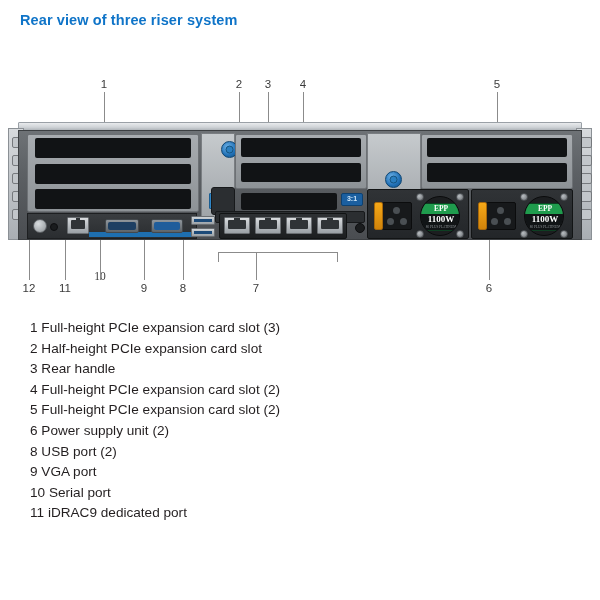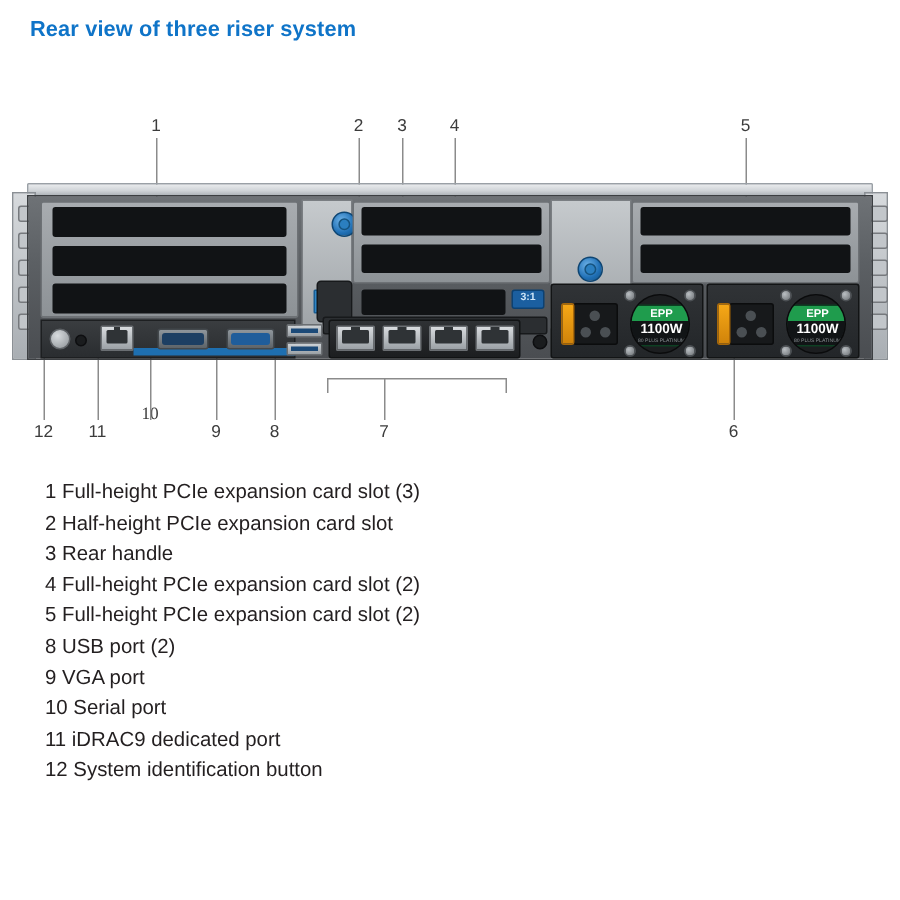--- a/index.html
+++ b/index.html
@@ -78,21 +78,21 @@
   .psu{position:absolute;background:linear-gradient(180deg,#303336,#232629);
        border:1px solid #121415;box-sizing:border-box;border-radius:2px;}
   .iec{position:absolute;background:#17191b;border:1px solid #0b0c0d;border-radius:2px;}
   .iec .p{position:absolute;border-radius:50%;background:#4a4f53;}
   .orange{position:absolute;background:linear-gradient(180deg,#f6a817,#d0830a);
           border:1px solid #a8680a;border-radius:2px;}
   .fan{position:absolute;border-radius:50%;background:
         radial-gradient(circle at 50% 50%,#0c0d0e 0 28%,#1c1e20 28% 100%);
        border:1px solid #0a0b0c;overflow:hidden;}
   .epp{position:absolute;width:40px;left:50%;margin-left:-20px;top:50%;margin-top:-13px;
-       border:1px solid #0d3f22;border-radius:2px;overflow:hidden;text-align:center;}
+       border:1px solid #0d3f22;border-radius:2px;overflow:hidden;text-align:center;font-family:Liberation Serif, serif;}
   .epp .g{background:#1f9c4d;color:#ffffff;font-size:7.5px;line-height:10px;font-weight:bold;}
   .epp .w{background:#111416;color:#ffffff;font-size:9px;line-height:11px;font-weight:bold;}
   .epp .t{background:#111416;color:#8d9296;font-size:3.4px;line-height:5px;}
   .screw{position:absolute;width:6px;height:6px;border-radius:50%;
          background:radial-gradient(circle at 35% 35%,#b9bec2,#6a6e72);border:1px solid #4c5054;}
 
   
   #legend{position:absolute;left:30px;top:318px;width:400px;}
   .lrow{font-size:13.6px;line-height:20.6px;color:#231f20;white-space:nowrap;}
 </style>
@@ -265,18 +265,18 @@
     </div>
   </div>
 </div>
 
 <div id="legend">
     <div class="lrow">1 Full-height PCIe expansion card slot (3)</div>
     <div class="lrow">2 Half-height PCIe expansion card slot</div>
     <div class="lrow">3 Rear handle</div>
     <div class="lrow">4 Full-height PCIe expansion card slot (2)</div>
     <div class="lrow">5 Full-height PCIe expansion card slot (2)</div>
+    <div class="lrow">6 Power supply unit (2)</div>
     <div class="lrow">8 USB port (2)</div>
     <div class="lrow">9 VGA port</div>
     <div class="lrow">10 Serial port</div>
     <div class="lrow">11 iDRAC9 dedicated port</div>
-    <div class="lrow">12 System identification button</div>
   </div>
 
 </body></html>

